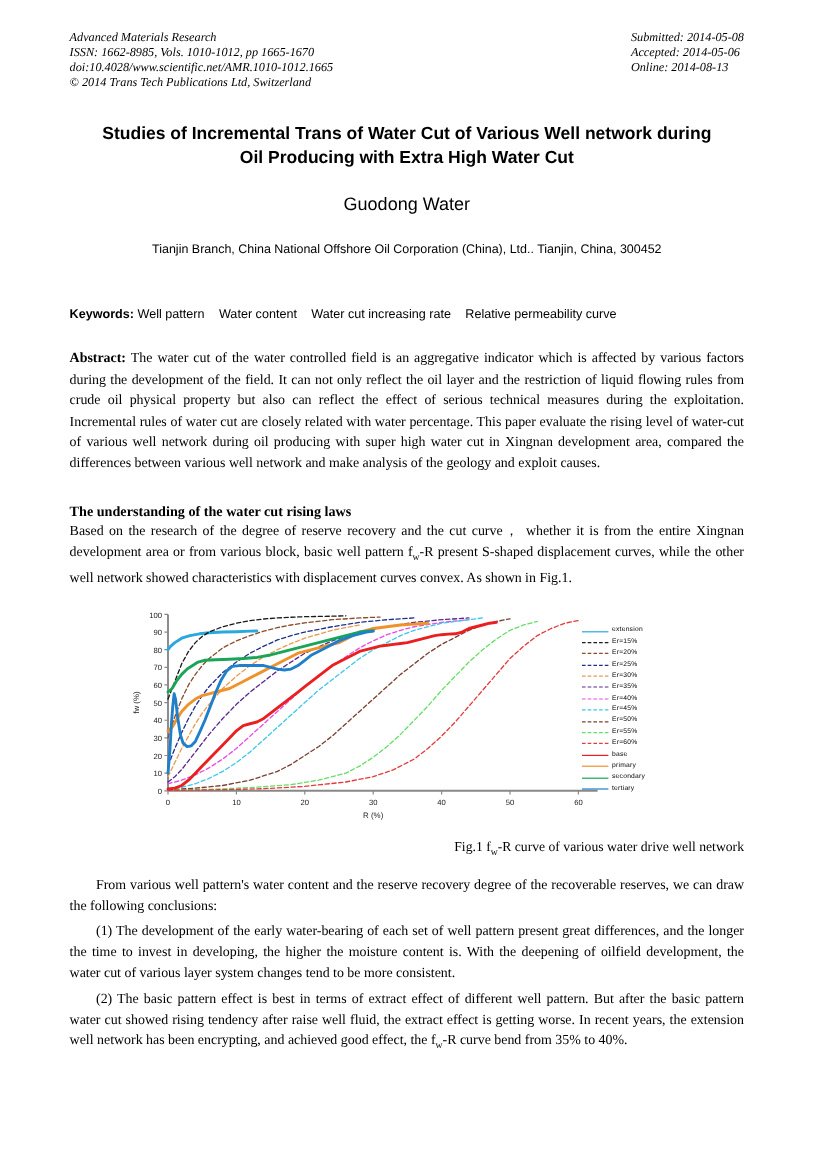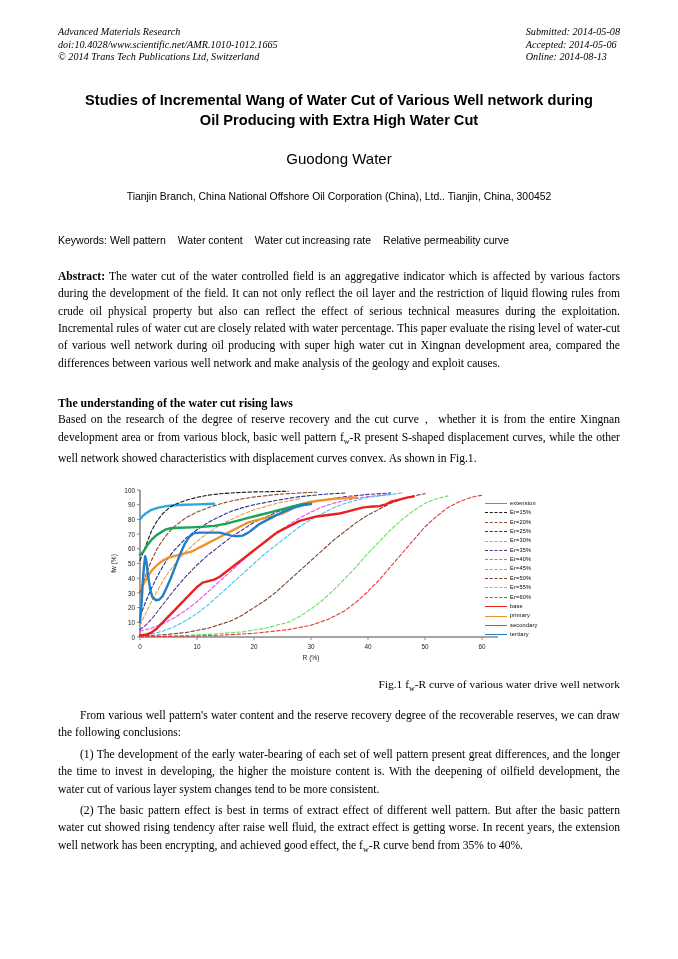--- a/index.html
+++ b/index.html
@@ -52,31 +52,31 @@
   .author {
     font-family: "Liberation Sans", sans-serif;
     font-size: 15px;
     text-align: center;
     margin-bottom: 24px;
   }
   .affiliation {
     font-family: "Liberation Sans", sans-serif;
     font-size: 10.4px;
     text-align: center;
-    margin-bottom: 32px;
+    margin-bottom: 42px;
   }
 
   
   .keywords {
     font-family: "Liberation Sans", sans-serif;
     font-size: 10.5px;
     margin-bottom: 22px;
     text-align: left;
   }
-  .keywords b { font-weight: normal; }
+  .keywords b { font-weight: bold; }
   .kw { margin-right: 12px; }
 
   
   .abstract {
     font-size: 11.6px;
     line-height: 17.4px;
     text-align: justify;
     margin-bottom: 24px;
   }
   .abstract b { font-weight: bold; }
@@ -139,31 +139,32 @@
   .legend-label { letter-spacing: 0.2px; }
 </style>
 </head>
 <body>
 
 <div class="page">
 
   <div class="masthead">
     <div class="masthead-left">
       <div>Advanced Materials Research</div>
+      <div>ISSN: 1662-8985, Vols. 1010-1012, pp 1665-1670</div>
       <div>doi:10.4028/www.scientific.net/AMR.1010-1012.1665</div>
       <div>© 2014 Trans Tech Publications Ltd, Switzerland</div>
     </div>
     <div class="masthead-right">
       <div>Submitted: 2014-05-08</div>
       <div>Accepted: 2014-05-06</div>
       <div>Online: 2014-08-13</div>
     </div>
   </div>
 
-  <div class="title">Studies of Incremental Wang of Water Cut of Various Well network during Oil Producing with Extra High Water Cut</div>
+  <div class="title">Studies of Incremental Trans of Water Cut of Various Well network during Oil Producing with Extra High Water Cut</div>
   <div class="author">Guodong Water</div>
   <div class="affiliation">Tianjin Branch, China National Offshore Oil Corporation (China), Ltd.. Tianjin, China, 300452</div>
 
   <div class="keywords">
     <b>Keywords:</b><span> </span><span class="kw">Well pattern</span><span class="kw">Water content</span><span class="kw">Water cut increasing rate</span><span class="kw">Relative permeability curve</span>
   </div>
 
   <div class="abstract">
     <b>Abstract:</b><span> The water cut of the water controlled field is an aggregative indicator which is affected by various factors during the development of the field. It can not only reflect the oil layer and the restriction of liquid flowing rules from crude oil physical property but also can reflect the effect of serious technical measures during the exploitation. Incremental rules of water cut are closely related with water percentage. This paper evaluate the rising level of water-cut of various well network during oil producing with super high water cut in Xingnan development area, compared the differences between various well network and make analysis of the geology and exploit causes.</span>
   </div>

